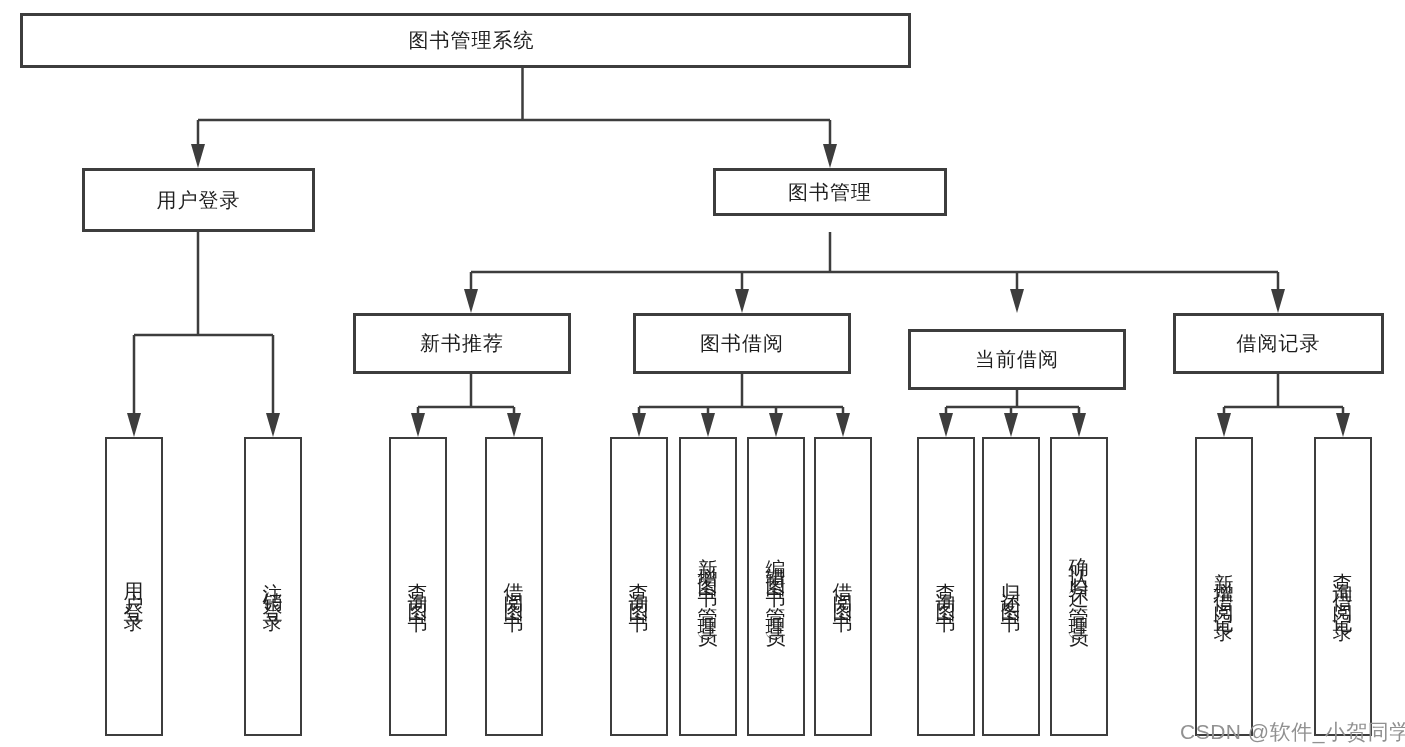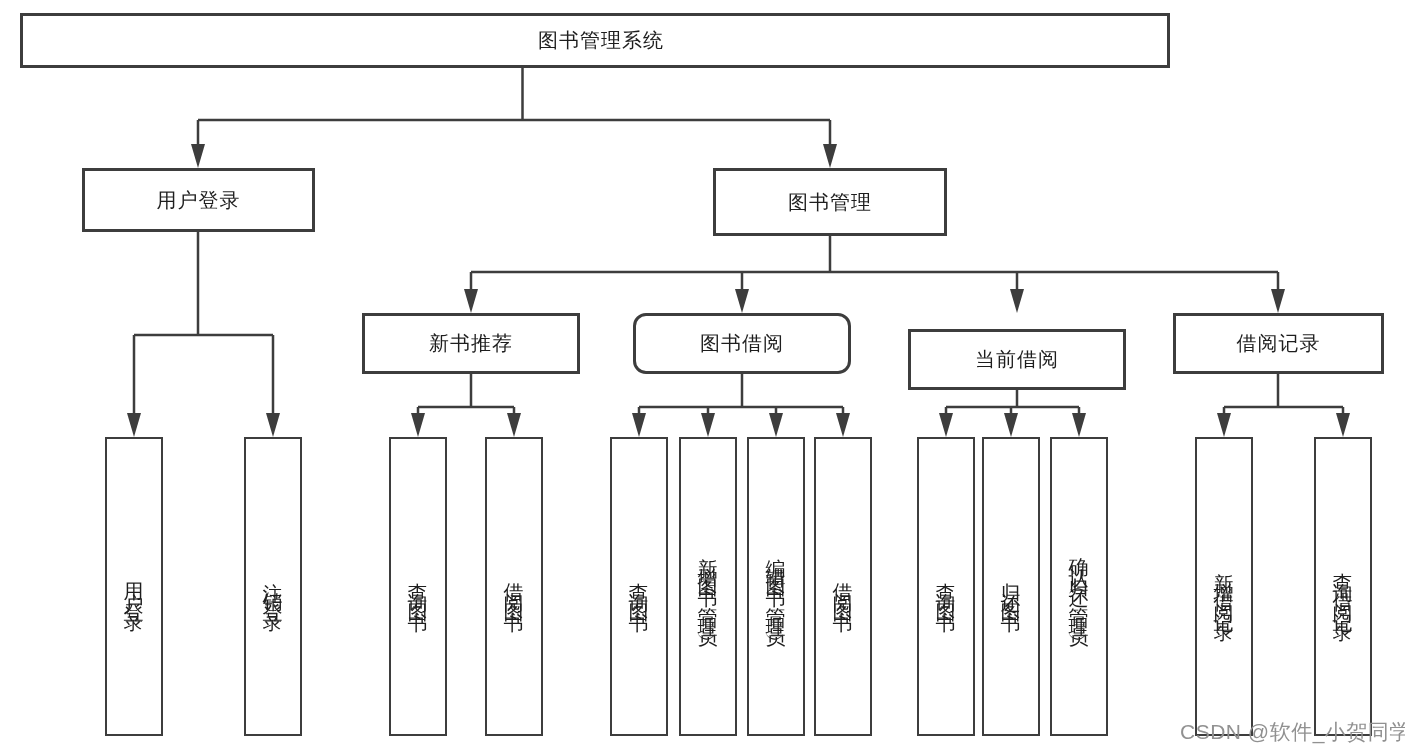--- a/index.html
+++ b/index.html
@@ -39,25 +39,25 @@
     border-width: 2.5px;
   }
   .leaf .vtext {
     writing-mode: vertical-rl;
     text-orientation: mixed;
     letter-spacing: 10px;
     line-height: 1.1;
     white-space: nowrap;
   }
   
-  .n-root      { left:  20px; top:  13px; width: 1150px; height: 55px; padding-left: 12px; }
+  .n-root      { left:  20px; top:  13px; width: 891px; height: 55px; padding-left: 12px; }
   .n-userlogin { left:  82px; top: 168px; width: 233px; height: 64px; }
-  .n-bookmgmt  { left: 713px; top: 168px; width: 234px; height: 68px; }
-  .n-newbooks  { left: 362px; top: 313px; width: 218px; height: 61px; }
-  .n-borrow    { left: 633px; top: 313px; width: 218px; height: 61px; border-radius: 13px; }
+  .n-bookmgmt  { left: 713px; top: 168px; width: 234px; height: 48px; }
+  .n-newbooks  { left: 353px; top: 313px; width: 218px; height: 61px; }
+  .n-borrow    { left: 633px; top: 313px; width: 218px; height: 61px; }
   .n-current   { left: 908px; top: 329px; width: 218px; height: 61px; }
   .n-records   { left:1173px; top: 313px; width: 211px; height: 61px; align-items: center; }
   .leaf        { top: 437px; width: 58px; height: 299px; }
   .lf-1  { left: 105px; }
   .lf-2  { left: 244px; }
   .lf-3  { left: 389px; }
   .lf-4  { left: 485px; }
   .lf-5  { left: 610px; }
   .lf-6  { left: 679px; }
   .lf-7  { left: 747px; }

